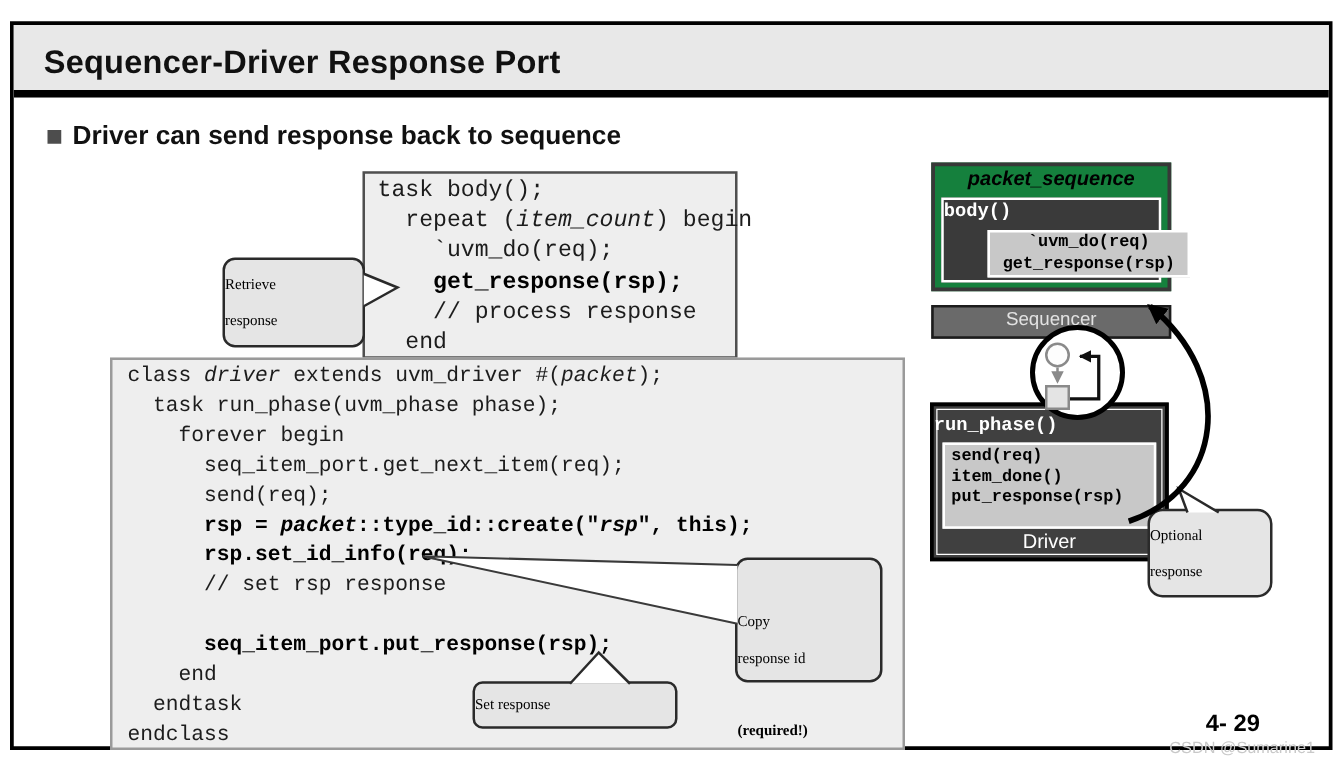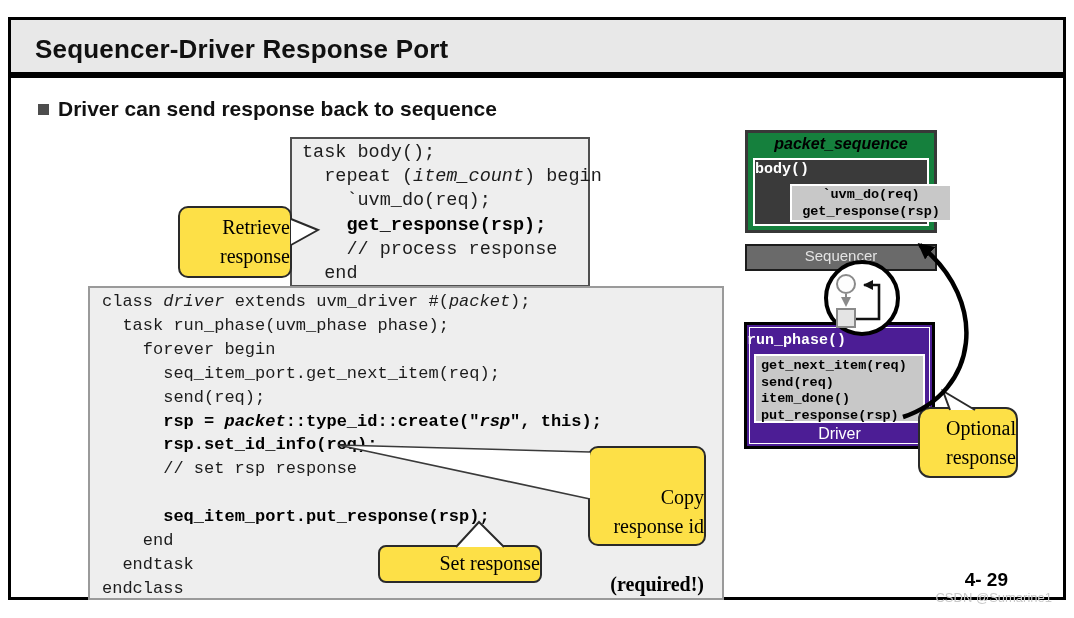--- a/index.html
+++ b/index.html
@@ -26,23 +26,23 @@
   .code-line .b { font-weight:bold; color:#000; }
   .code-line .i { font-style:italic; }
 
   #code-seq { left:290px; top:137px; width:300px; height:150px; z-index:1;
               border:2px solid #4f4f4f; padding:2px 0 0 10px;
               font-size:18.5px; line-height:24.2px; }
   #code-drv { left:88px; top:286px; width:636px; height:314px; z-index:2;
               border:2px solid #9a9a9a; padding:2px 0 0 12px;
               font-size:17px; line-height:23.9px; }
 
-  .callout { position:absolute; background:#fde047; border:2px solid #2a2a2a;
-             border-radius:10px; z-index:10; text-align:right;
-             font-family:"Liberation Serif", serif; font-size:20px; color:#000;
+  .callout { position:absolute; background:#e5e5e5; border:2px solid #2a2a2a;
+             border-radius:10px; z-index:10; text-align:left;
+             font-family:"Liberation Serif", serif; font-size:12px; color:#000;
              white-space:pre-line; }
   #co-retrieve { left:178px; top:206px; width:114px; height:72px; line-height:29px; padding-top:5px; }
   #co-copy     { left:588px; top:446px; width:118px; height:100px; line-height:29px; padding-top:6px; }
   #co-copy .bold-line { font-weight:bold; }
   #co-set      { left:378px; top:545px; width:164px; height:38px; line-height:33px; border-radius:8px; }
   #co-optional { left:918px; top:407px; width:100px; height:71px; line-height:29px; padding-top:5px; border-radius:12px; }
 
   
   .dg { position:absolute; z-index:5; }
   #seq-box { left:745px; top:130px; width:192px; height:103px;
@@ -58,21 +58,21 @@
                font-family:"Liberation Mono", monospace; font-weight:bold;
                font-size:13.5px; color:#000; line-height:16.5px; }
   #seq-calls { left:5px; top:24px; width:162px; height:38px; text-align:center; padding-top:1px;margin-left:30px; }
 
   #sequencer-bar { left:745px; top:244px; width:192px; height:27px;
                    background:#6a6a6a; border:2px solid #1c1c1c; }
   #sequencer-bar .lbl { position:absolute; left:0; right:0; top:1px; text-align:center;
                         font-size:15px; color:#e2e2e2; }
 
   #drv-box { left:744px; top:322px; width:191px; height:127px;
-             background:#4c1d95; border:3px solid #000; }
+             background:#404040; border:3px solid #000; }
   #drv-box .inner-frame { position:absolute; inset:2px; border:1px solid #fff; }
   #drv-box .method-lbl { top:7px; }
   #drv-calls { left:7px; top:29px; width:171px; height:69px; text-align:left; padding:2px 0 0 5px; }
   #drv-box .lbl { position:absolute; left:0; right:0; bottom:3px; text-align:center;
                   font-size:16px; color:#fff; }
 
   #page-num { position:absolute; right:66px; top:569px; z-index:10;
               font-size:19px; font-weight:bold; color:#000; }
   #watermark { position:absolute; right:22px; top:590px; z-index:60;
                font-size:13px; color:#c9c9c9; }
@@ -144,21 +144,20 @@
   </div>
 
   <div id="sequencer-bar" class="dg">
     <div class="lbl">Sequencer</div>
   </div>
 
   <div id="drv-box" class="dg">
     <div class="inner-frame"></div>
     <div class="method-lbl">run_phase()</div>
     <div id="drv-calls" class="calls-box">
-        <div class="call-line">get_next_item(req)</div>
         <div class="call-line">send(req)</div>
         <div class="call-line">item_done()</div>
         <div class="call-line">put_response(rsp)</div>
       </div>
     <div class="lbl">Driver</div>
   </div>
 
   <div id="co-optional" class="callout">Optional
 response</div>
 

